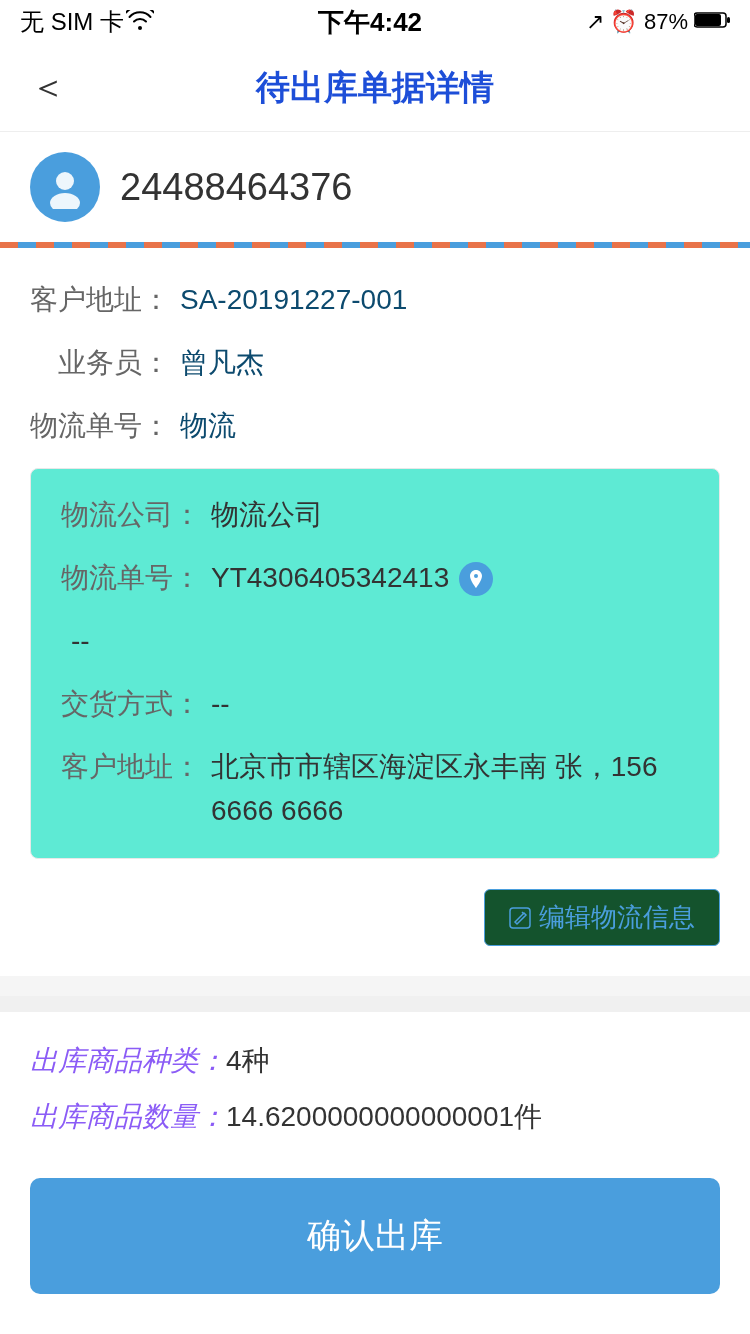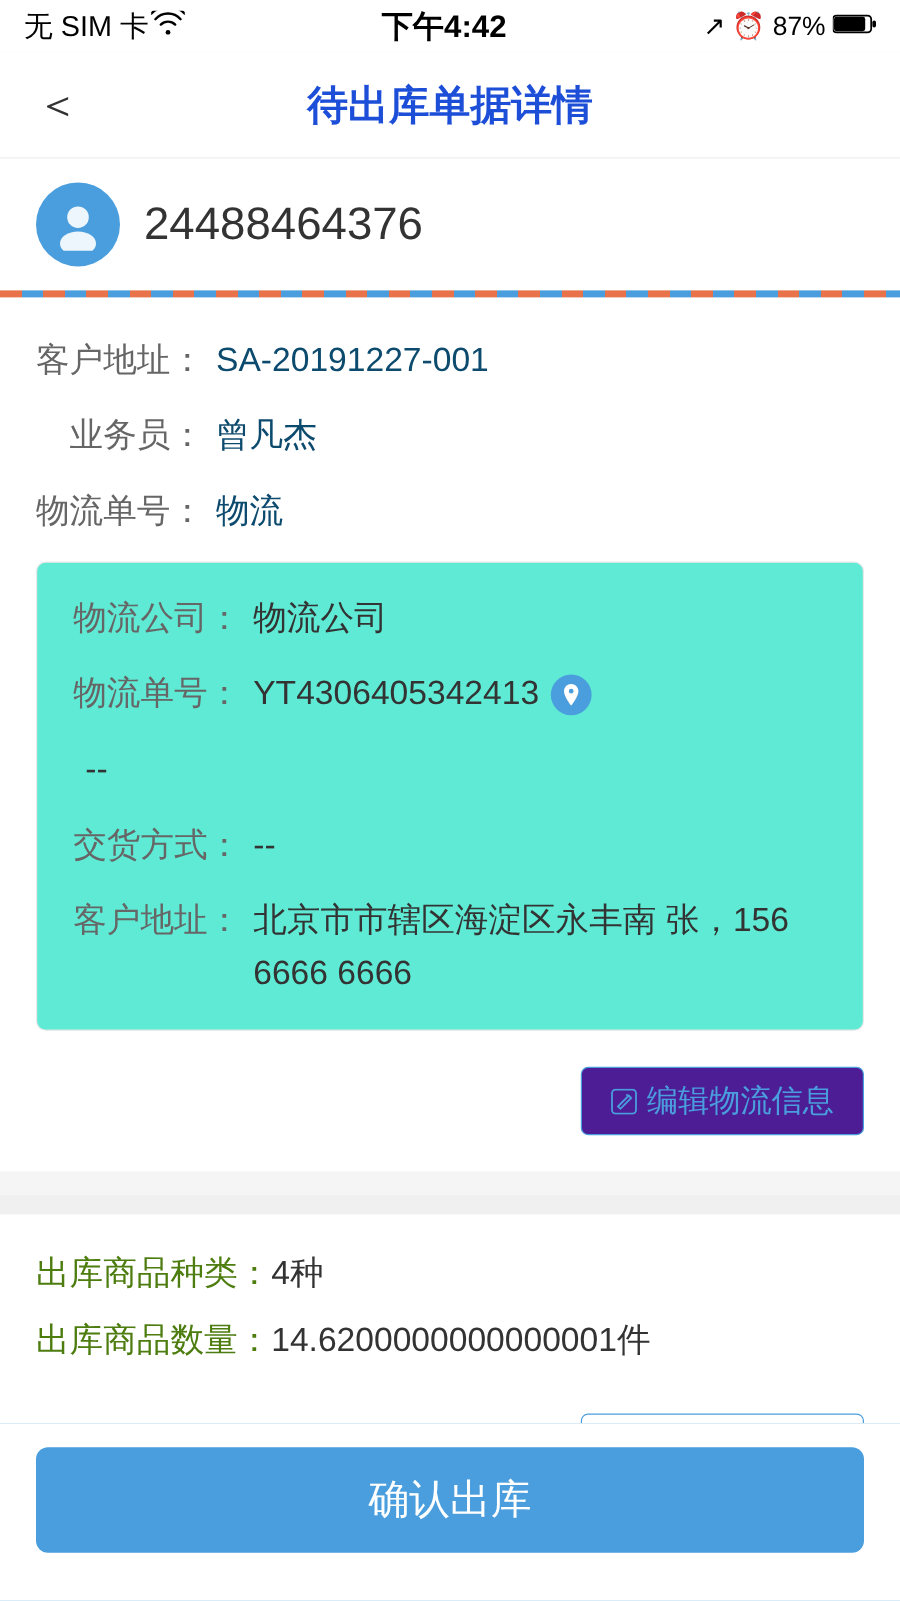--- a/index.html
+++ b/index.html
@@ -169,21 +169,21 @@
     }
     .edit-btn {
       border: 1.5px solid #4a9edd;
       border-radius: 6px;
       padding: 10px 24px;
       font-size: 26px;
       color: #4a9edd;
       display: flex;
       align-items: center;
       gap: 8px;
-      background: #4c1d95;
+      background: #14532d;
       cursor: pointer;
     }
 
     
     .section-divider {
       height: 16px;
       background: #f0f0f0;
     }
 
     
@@ -193,23 +193,24 @@
     }
     .goods-row {
       display: flex;
       align-items: center;
       margin-bottom: 18px;
       font-size: 28px;
       color: #333;
     }
     .goods-row:last-child { margin-bottom: 0; }
     .goods-label {
-      color: #4d7c0f;
+      color: #8b5cf6;
       min-width: 170px;
       flex-shrink: 0;
+      font-style: italic;
     }
     .goods-value {
       color: #333;
     }
 
     
     .view-btn-row {
       display: flex;
       justify-content: flex-end;
       padding: 24px 0 0 0;
@@ -237,21 +238,21 @@
     .confirm-btn-container {
       position: fixed;
       bottom: 0;
       left: 0;
       width: 750px;
       background: #fff;
       padding: 20px 30px 40px;
     }
     .confirm-btn {
       width: 100%;
-      height: 88px;
+      height: 116px;
       background: #4a9edd;
       border: none;
       border-radius: 10px;
       font-size: 34px;
       color: #fff;
       font-weight: 500;
       cursor: pointer;
       display: flex;
       align-items: center;
       justify-content: center;

